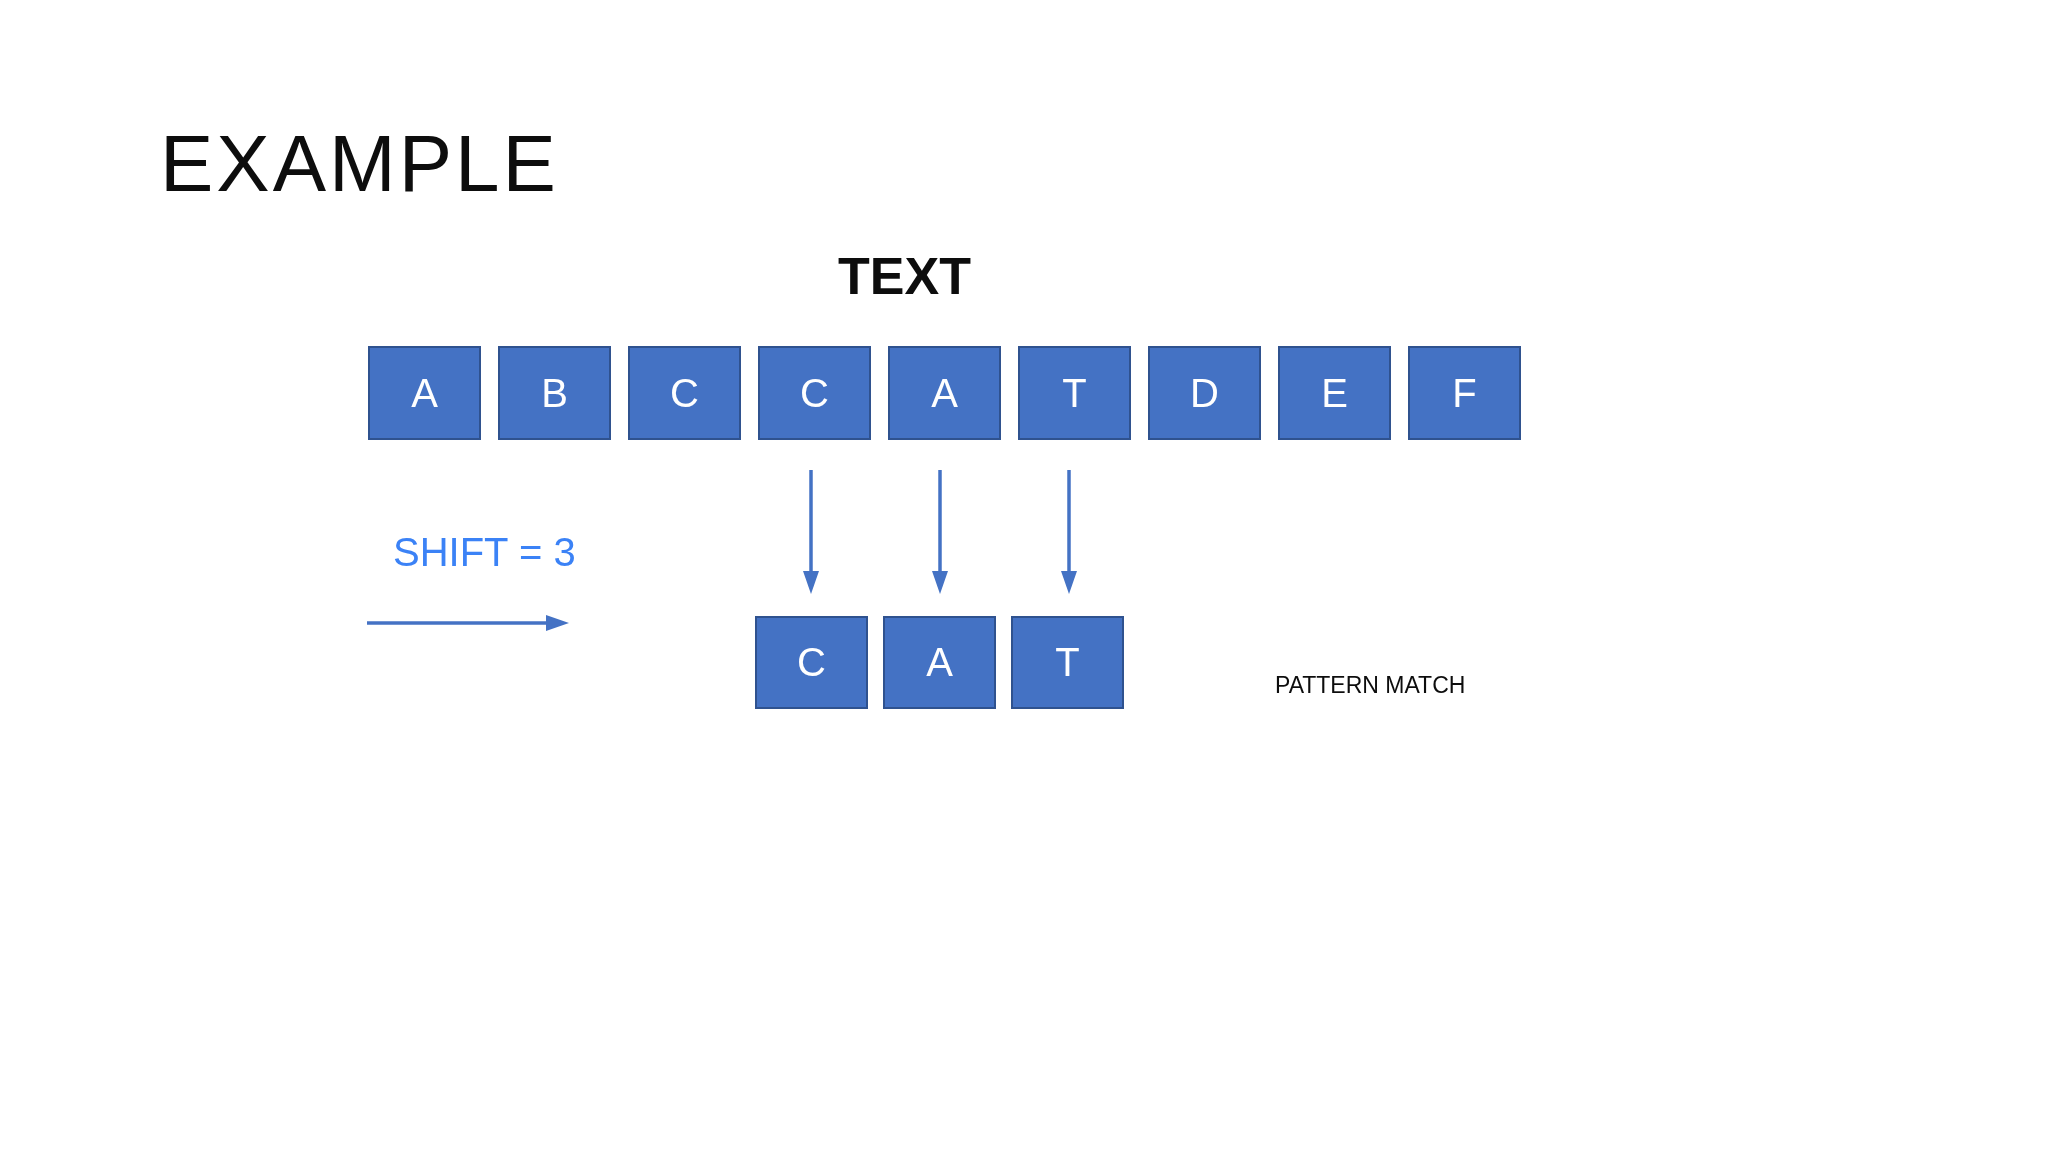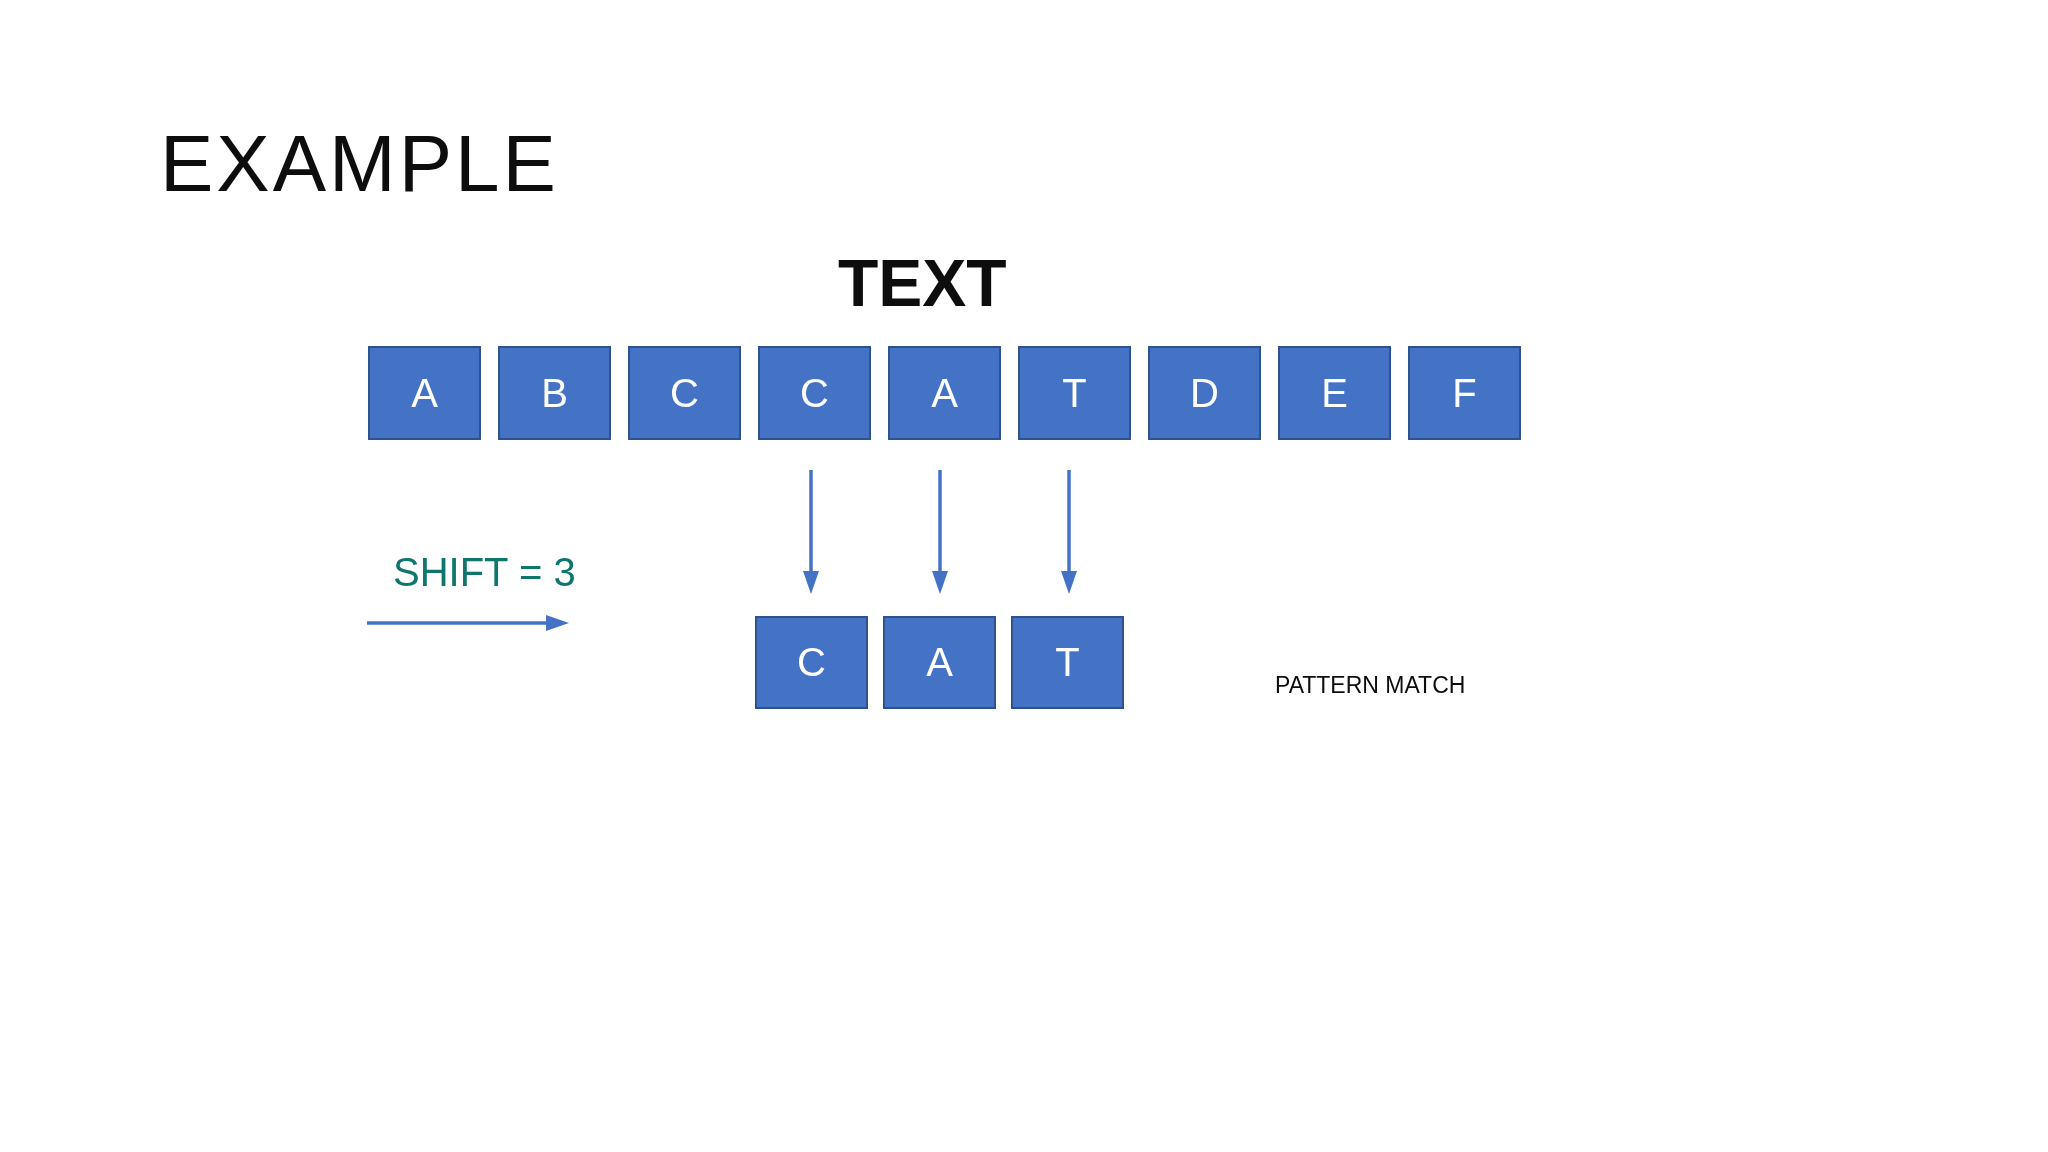--- a/index.html
+++ b/index.html
@@ -19,21 +19,21 @@
     top: 124px;
     font-size: 80px;
     font-weight: 300;
     letter-spacing: 3px;
     line-height: 1;
     color: #0d0d0d;
   }
   .text-heading {
     left: 838px;
     top: 250px;
-    font-size: 66px;
+    font-size: 52px;
     font-weight: 700;
     line-height: 1;
     color: #0d0d0d;
   }
   .text-row {
     left: 368px;
     top: 346px;
     display: flex;
     gap: 17px;
   }
@@ -53,24 +53,24 @@
     align-items: center;
     justify-content: center;
     color: #ffffff;
     font-size: 40px;
     font-weight: 400;
   }
   .pattern-row .cell { height: 93px; }
   .down-arrow { position: absolute; top: 468px; width: 24px; height: 127px; }
   .shift-label {
     left: 393px;
-    top: 552px;
+    top: 532px;
     font-size: 40px;
     line-height: 1;
-    color: #0f766e;
+    color: #3b82f6;
   }
   .shift-arrow { left: 366px; top: 612px; width: 204px; height: 22px; }
   .pattern-match-label {
     left: 1275px;
     top: 674px;
     font-size: 23px;
     line-height: 1;
     color: #0d0d0d;
   }
 </style>

